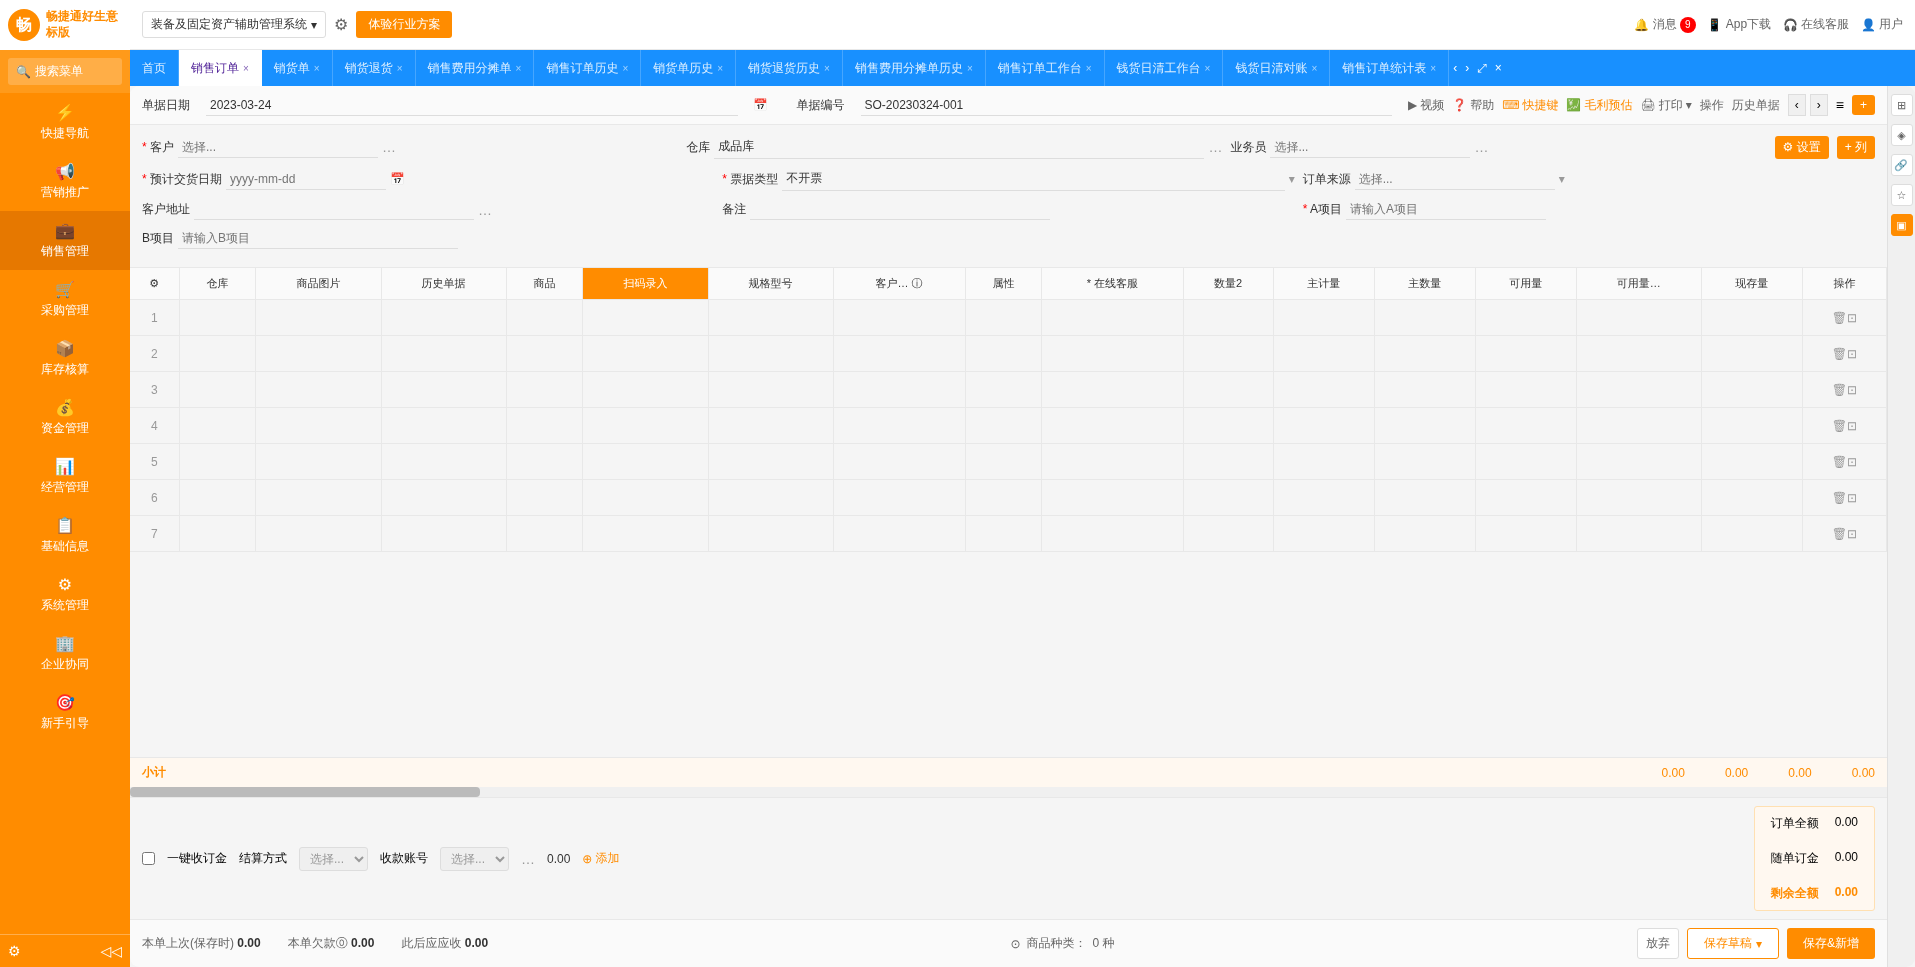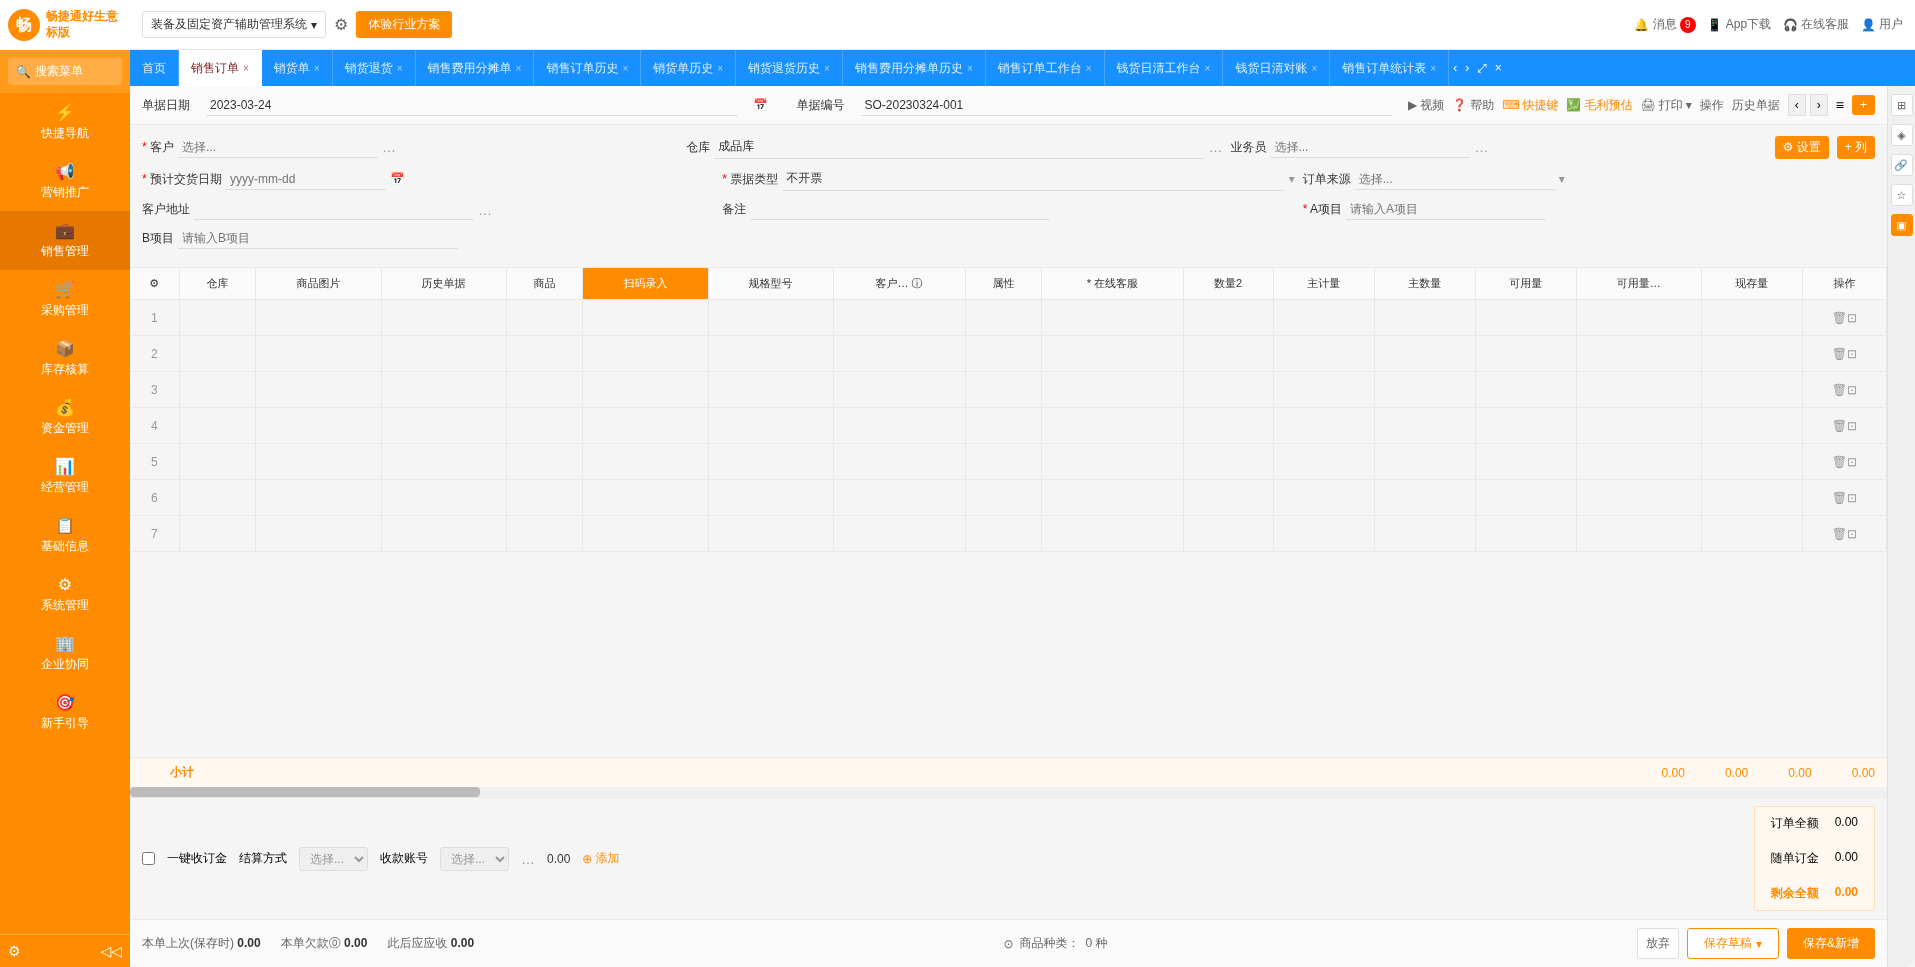--- a/index.html
+++ b/index.html
@@ -139,21 +139,21 @@
       display: flex;
       align-items: center;
       gap: 4px;
       color: rgba(255,255,255,0.85);
       cursor: pointer;
       white-space: nowrap;
       font-size: 12px;
       border-right: 1px solid rgba(255,255,255,0.2);
       flex-shrink: 0;
     }
-    .tab.active { background: #fff; color: #7f1d1d; }
+    .tab.active { background: #fff; color: #4c1d95; }
     .tab .close-x { font-size: 10px; opacity: 0.7; }
     .tabbar-nav { display: flex; align-items: center; color: #fff; padding: 0 4px; cursor: pointer; }
 
     
     .content {
       flex: 1;
       display: flex;
       overflow: hidden;
       border-radius: 9px;
     }
@@ -290,21 +290,20 @@
 
     
     .table-subtotal {
       background: #fff8f0;
       border-top: 1px solid #e8e8e8;
       display: flex;
       align-items: center;
       padding: 6px 12px;
       flex-shrink: 0;
       font-size: 12px;
-      text-align: center;
     }
     .subtotal-label { color: #ff8c00; font-weight: bold; width: 80px; }
     .subtotal-values { display: flex; gap: 40px; margin-left: auto; color: #ff8c00; }
 
     
     .scroll-area {
       height: 10px;
       background: #f0f0f0;
       flex-shrink: 0;
     }
@@ -339,21 +338,21 @@
     
     .bottom-summary {
       display: flex;
       align-items: center;
       justify-content: space-between;
       padding: 8px 12px;
       border-top: 1px solid #e8e8e8;
       background: #fafafa;
       flex-shrink: 0;
     }
-    .summary-left { display: flex; gap: 20px; color: #666; }
+    .summary-left { display: flex; gap: 27px; color: #666; }
     .summary-mid { display: flex; gap: 6px; align-items: center; color: #666; }
     .summary-right { display: flex; gap: 8px; }
     .summary-val { color: #333; font-weight: bold; }
 
     .btn-abandon {
       border: 1px solid #ddd;
       background: #fff;
       padding: 6px 8px;
       border-radius: 3px;
       cursor: pointer;

